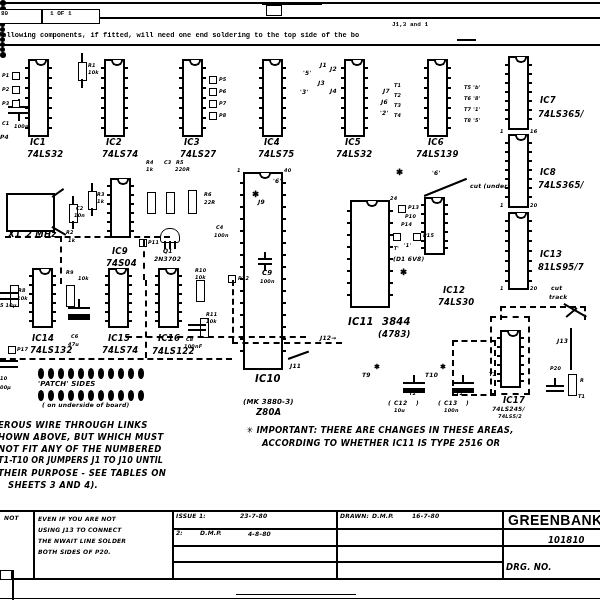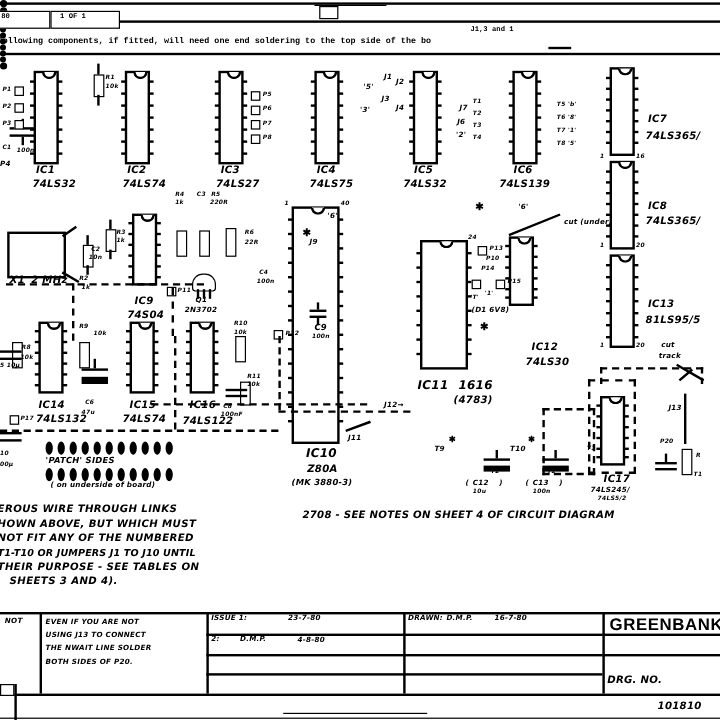--- a/index.html
+++ b/index.html
@@ -266,21 +266,21 @@
       <i style="top:6px"></i>
         <i style="top:16px"></i>
         <i style="top:26px"></i>
         <i style="top:36px"></i>
         <i style="top:46px"></i>
         <i style="top:56px"></i>
         <i style="top:66px"></i>
     </div>
   </div>
   <div class="hand md abs" style="left:540px;top:250px;">IC13</div>
-  <div class="hand md abs" style="left:538px;top:263px;">81LS95/5</div>
+  <div class="hand md abs" style="left:538px;top:263px;">81LS95/7</div>
 
   <div class="hand tiny abs" style="left:530px;top:129px;">16</div>
   <div class="hand tiny abs" style="left:530px;top:203px;">20</div>
   <div class="hand tiny abs" style="left:530px;top:286px;">20</div>
   <div class="hand tiny abs" style="left:500px;top:129px;">1</div>
   <div class="hand tiny abs" style="left:500px;top:203px;">1</div>
   <div class="hand tiny abs" style="left:500px;top:286px;">1</div>
 
   <div class="dip" style="left:110px;top:178px;width:21px;height:60px;">
     <div class="pins pinsL">
@@ -398,21 +398,21 @@
         <i style="top:128px"></i>
         <i style="top:140px"></i>
         <i style="top:152px"></i>
         <i style="top:164px"></i>
         <i style="top:176px"></i>
     </div>
   </div>
   <div class="hand tiny abs" style="left:237px;top:168px;">1</div>
   <div class="hand tiny abs" style="left:284px;top:168px;">40</div>
   <div class="hand lg abs" style="left:255px;top:373px;">IC10</div>
-  <div class="hand md abs" style="left:256px;top:387px;font-style:italic;">Z80A</div>
+  <div class="hand md abs" style="left:256px;top:408px;font-style:italic;">Z80A</div>
   <div class="hand sm abs" style="left:243px;top:398px;">(MK 3880-3)</div>
 
   <div class="hand sm abs" style="left:262px;top:269px;">C9</div>
   <div class="hand tiny abs" style="left:260px;top:279px;">100n</div>
   <div class="cap abs" style="left:258px;top:258px;width:14px;">
     <div class="p1" style="top:0;width:14px;"></div>
     <div class="p2" style="top:5px;width:14px;"></div>
     <div class="lead" style="left:6px;top:-6px;height:6px;"></div>
     <div class="lead" style="left:6px;top:7px;height:6px;"></div>
   </div>
@@ -437,21 +437,21 @@
         <i style="top:32px"></i>
         <i style="top:44px"></i>
         <i style="top:56px"></i>
         <i style="top:68px"></i>
         <i style="top:80px"></i>
         <i style="top:92px"></i>
     </div>
   </div>
   <div class="hand tiny abs" style="left:390px;top:196px;">24</div>
   <div class="hand lg abs" style="left:348px;top:316px;"><span>IC11</span></div>
-  <div class="hand lg abs" style="left:382px;top:316px;">1616</div>
+  <div class="hand lg abs" style="left:382px;top:316px;">3844</div>
   <div class="hand md abs" style="left:378px;top:330px;">(4783)</div>
 
   <div class="dip" style="left:424px;top:197px;width:21px;height:58px;">
     <div class="pins pinsL">
       <i style="top:5px"></i>
         <i style="top:14px"></i>
         <i style="top:23px"></i>
         <i style="top:32px"></i>
         <i style="top:41px"></i>
         <i style="top:48px"></i>
@@ -758,21 +758,22 @@
   <div class="abs" style="left:-2px;top:419px;width:240px;">
     <div class="hand md" style="line-height:12px;letter-spacing:.3px;">EROUS WIRE THROUGH LINKS</div>
     <div class="hand md" style="line-height:12px;letter-spacing:.3px;">HOWN ABOVE, BUT WHICH MUST</div>
     <div class="hand md" style="line-height:12px;letter-spacing:.3px;">NOT FIT ANY OF THE NUMBERED</div>
     <div class="hand md" style="line-height:12px;letter-spacing:.1px;font-size:8px;">T1-T10 OR JUMPERS J1 TO J10 UNTIL</div>
     <div class="hand md" style="line-height:12px;letter-spacing:.3px;">THEIR PURPOSE - SEE TABLES ON</div>
     <div class="hand md" style="line-height:12px;letter-spacing:.3px;padding-left:10px;">SHEETS 3 AND 4).</div>
   </div>
 
   <div class="abs" style="left:246px;top:424px;width:352px;">
-    <div class="hand md" style="line-height:12.5px;letter-spacing:.2px;padding-left:6px;">2708 - SEE NOTES ON SHEET 4 OF CIRCUIT DIAGRAM</div>
+    <div class="hand md" style="line-height:12.5px;letter-spacing:.2px;">✳ IMPORTANT:  THERE ARE CHANGES IN THESE AREAS,</div>
+    <div class="hand md" style="line-height:12.5px;letter-spacing:.2px;padding-left:16px;">ACCORDING TO WHETHER IC11 IS TYPE 2516 OR</div>
   </div>
 
   <div class="tbl" style="left:0;top:510px;width:600px;"></div>
   <div class="tbl" style="left:0;top:578px;width:600px;"></div>
   <div class="tbv" style="left:33px;top:510px;height:68px;"></div>
   <div class="tbv" style="left:172px;top:510px;height:68px;"></div>
   <div class="tbv" style="left:336px;top:510px;height:68px;"></div>
   <div class="tbv" style="left:502px;top:510px;height:68px;"></div>
 
   <div class="tbl" style="left:172px;top:528px;width:330px;"></div>
@@ -795,21 +796,21 @@
   <div class="hand xs abs" style="left:176px;top:530px;">2:</div>
   <div class="hand xs abs" style="left:200px;top:530px;">D.M.P.</div>
   <div class="hand xs abs" style="left:248px;top:531px;">4-8-80</div>
 
   <div class="hand xs abs" style="left:340px;top:513px;">DRAWN:</div>
   <div class="hand xs abs" style="left:372px;top:513px;">D.M.P.</div>
   <div class="hand xs abs" style="left:412px;top:513px;">16-7-80</div>
 
   <div class="abs" style="left:508px;top:512px;font-family:'Liberation Sans',sans-serif;font-weight:bold;font-size:14px;letter-spacing:.5px;">GREENBANK</div>
   <div class="hand md abs" style="left:506px;top:563px;">DRG. NO.</div>
-  <div class="hand md abs" style="left:548px;top:585px;">101810</div>
+  <div class="hand md abs" style="left:548px;top:536px;">101810</div>
 
   <div class="tb" style="left:0;top:570px;width:12px;height:10px;"></div>
   <div class="tbv" style="left:12px;top:570px;height:30px;"></div>
 
   <div class="noise" style="left:236px;top:594px;width:120px;height:1px;"></div>
   <div class="noise" style="left:0;top:598px;width:600px;height:1px;"></div>
 
 </div>
 
 </body></html>

